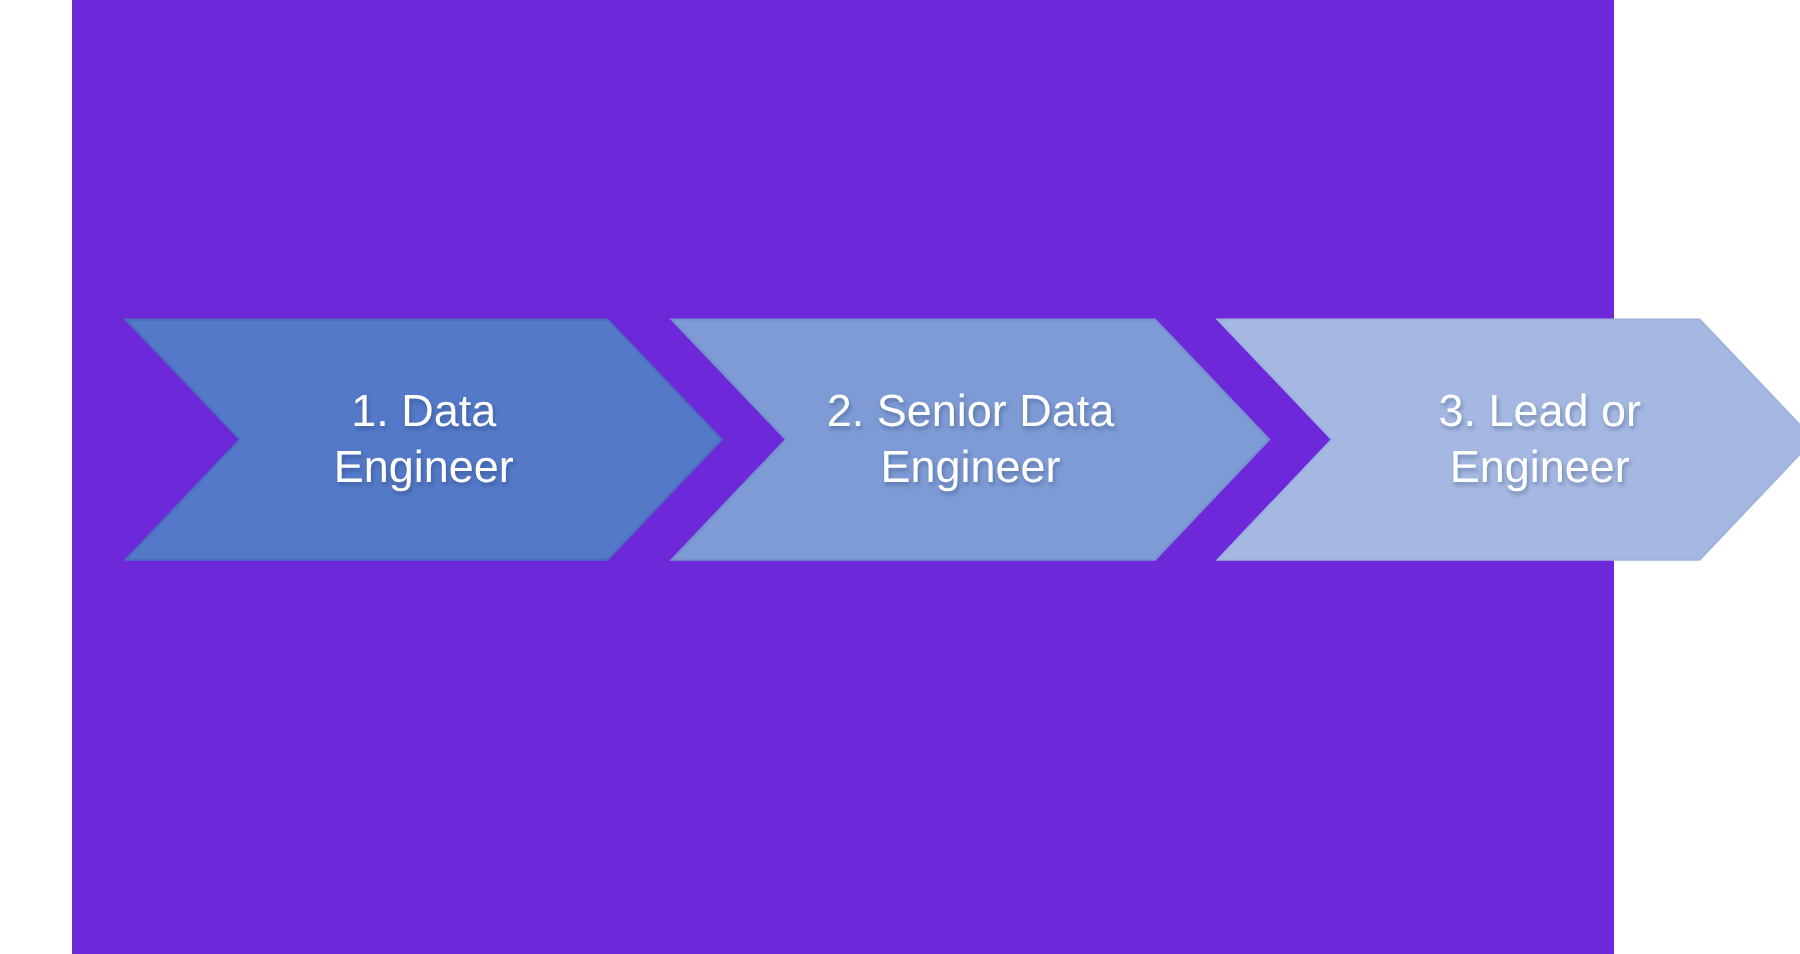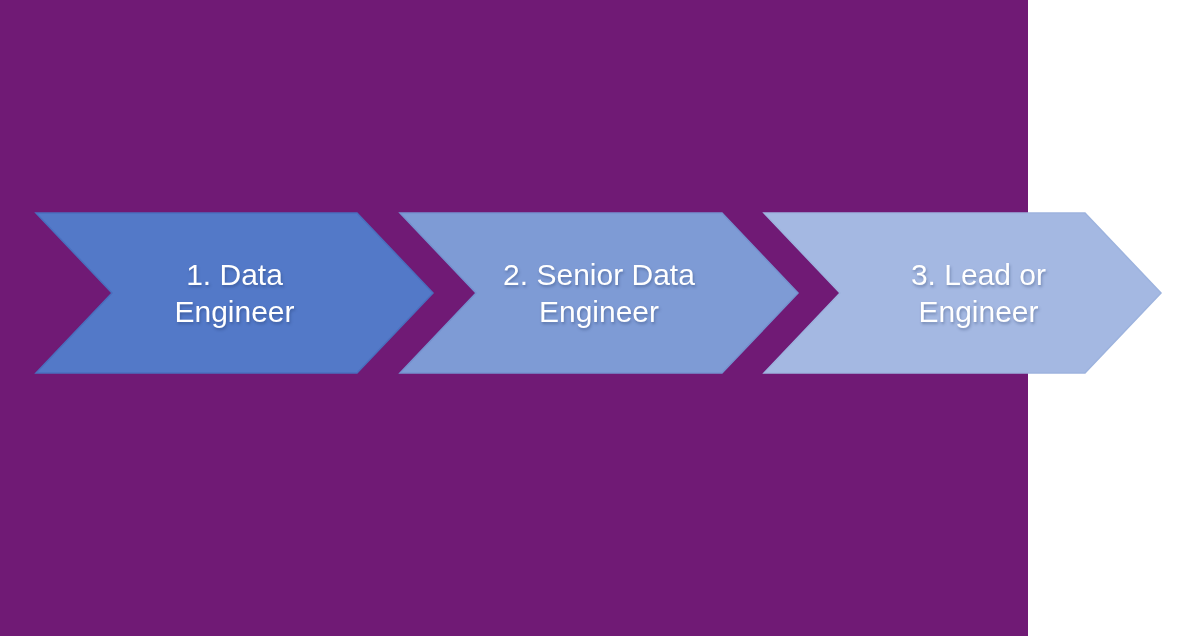--- a/index.html
+++ b/index.html
@@ -8,21 +8,22 @@
     width: 1200px;
     height: 636px;
     background: #ffffff;
     overflow: hidden;
     font-family: "Liberation Sans", sans-serif;
   }
   .canvas {
     position: relative;
     width: 1028px;
     height: 636px;
-    background: #701a75;
+    background: #6d28d9;
+    margin-left: 48px;
   }
   .chevron-svg {
     position: absolute;
     left: 0;
     top: 0;
     width: 1200px;
     height: 636px;
     display: block;
   }
   .chevron {

